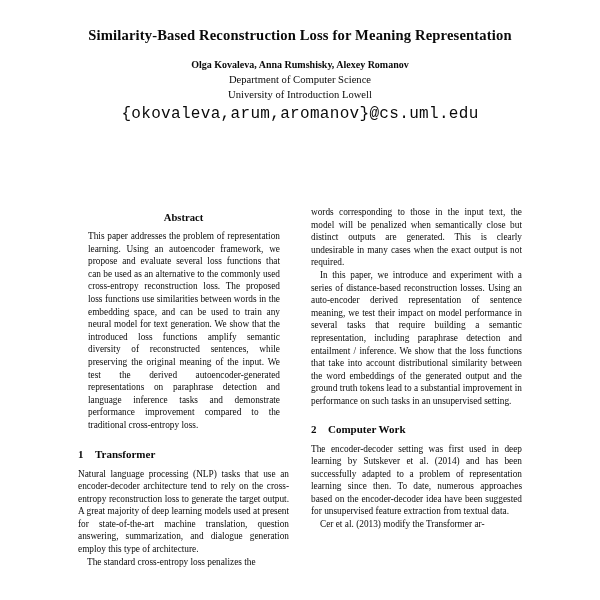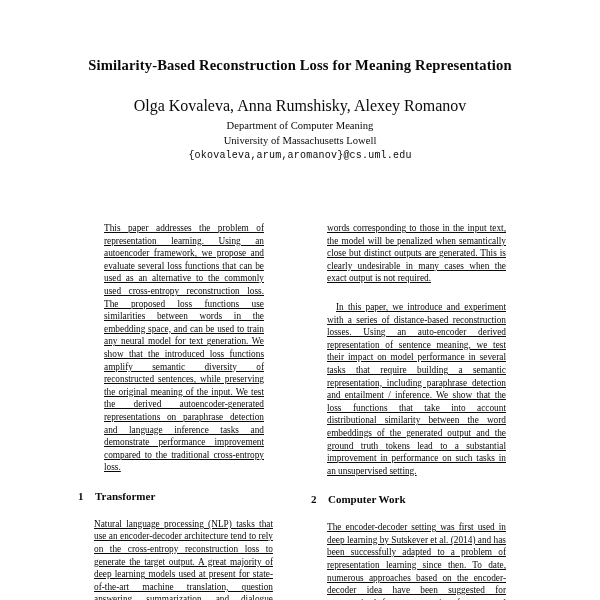--- a/index.html
+++ b/index.html
@@ -19,44 +19,44 @@
     position: relative;
     width: 600px;
     height: 600px;
     box-sizing: border-box;
     padding: 0;
     background: #ffffff;
   }
 
   
   .title-block {
-    padding-top: 56px;
+    padding-top: 26px;
     text-align: center;
   }
   .paper-title {
     font-size: 14.6px;
     font-weight: bold;
     letter-spacing: 0.01em;
     line-height: 1.25;
     margin: 0 34px;
   }
   .authors {
-    margin-top: 21px;
-    font-size: 16px;
-    font-weight: normal;
+    margin-top: 14px;
+    font-size: 10px;
+    font-weight: bold;
     line-height: 1.42;
   }
   .affil-line {
     font-size: 10.6px;
     line-height: 1.42;
   }
   .email-line {
     margin-top: 1px;
     font-family: "Liberation Mono", "DejaVu Sans Mono", monospace;
-    font-size: 10px;
+    font-size: 16px;
     letter-spacing: 0.02em;
     line-height: 1.45;
   }
 
   
   .columns {
     position: absolute;
     top: 206px;
     left: 0;
     width: 600px;
@@ -75,27 +75,26 @@
   .abstract-head {
     text-align: center;
     font-size: 10.6px;
     font-weight: bold;
     margin: 6px 0 7px 0;
   }
   .abstract-body {
     padding: 0 9px 0 10px;
   }
   p.body-text {
-    margin: 16px;
+    margin: 0;
     font-size: 9.3px;
     line-height: 1.355;
     text-align: justify;
     text-justify: inter-word;
     hyphens: manual;
-    text-decoration: underline;
   }
   p.body-text + p.body-text {
     text-indent: 9px;
   }
 
   .section-head {
     font-size: 11px;
     font-weight: bold;
     margin: 16px 0 8px 0;
     display: flex;
@@ -110,37 +109,39 @@
   }
 </style>
 </head>
 <body>
 
 <div class="page">
 
   <div class="title-block">
     <h1 class="paper-title">Similarity-Based Reconstruction Loss for Meaning Representation</h1>
     <div class="authors">Olga Kovaleva, Anna Rumshisky, Alexey Romanov</div>
-    <div class="affil-line">Department of Computer Meaning</div>
-    <div class="affil-line">University of Massachusetts Lowell</div>
+    <div class="affil-line">Department of Computer Science</div>
+    <div class="affil-line">University of Introduction Lowell</div>
     <div class="email-line">{okovaleva,arum,aromanov}@cs.uml.edu</div>
   </div>
 
   <div class="columns">
 
     <div class="col">
+      <div class="abstract-head">Abstract</div>
       <div class="abstract-body">
         <p class="body-text">This paper addresses the problem of representation learning. Using an autoencoder framework, we propose and evaluate several loss functions that can be used as an alternative to the commonly used cross-entropy reconstruction loss. The proposed loss functions use similarities between words in the embedding space, and can be used to train any neural model for text generation. We show that the introduced loss functions amplify semantic diversity of reconstructed sentences, while preserving the original meaning of the input. We test the derived autoencoder-generated representations on paraphrase detection and language inference tasks and demonstrate performance improvement compared to the traditional cross-entropy loss.</p>
       </div>
 
       <div class="section-head">
         <span class="num">1</span>
         <span>Transformer</span>
       </div>
       <p class="body-text">Natural language processing (NLP) tasks that use an encoder-decoder architecture tend to rely on the cross-entropy reconstruction loss to generate the target output. A great majority of deep learning models used at present for state-of-the-art machine translation, question answering, summarization, and dialogue generation employ this type of architecture.</p>
+      <p class="body-text">The standard cross-entropy loss penalizes the</p>
     </div>
 
     <div class="col">
       <p class="body-text">words corresponding to those in the input text, the model will be penalized when semantically close but distinct outputs are generated. This is clearly undesirable in many cases when the exact output is not required.</p>
       <p class="body-text">In this paper, we introduce and experiment with a series of distance-based reconstruction losses. Using an auto-encoder derived representation of sentence meaning, we test their impact on model performance in several tasks that require building a semantic representation, including paraphrase detection and entailment / inference. We show that the loss functions that take into account distributional similarity between the word embeddings of the generated output and the ground truth tokens lead to a substantial improvement in performance on such tasks in an unsupervised setting.</p>
 
       <div class="section-head sec-spacer-top">
         <span class="num">2</span>
         <span>Computer Work</span>
       </div>

